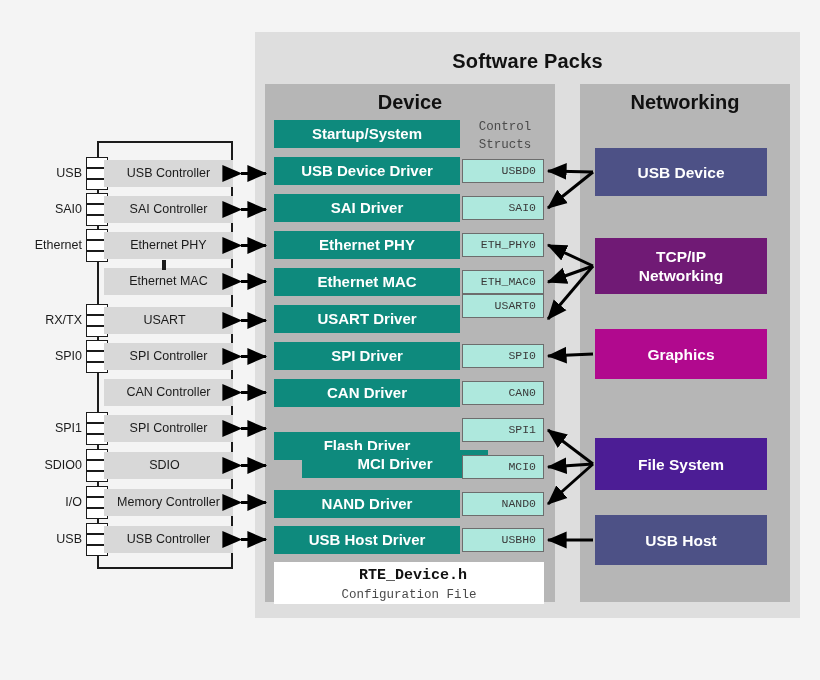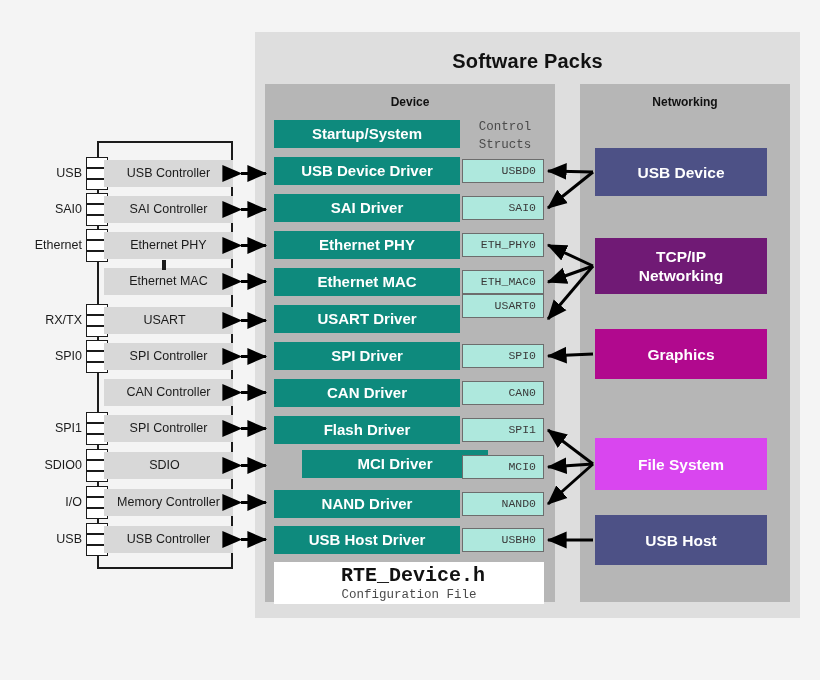--- a/index.html
+++ b/index.html
@@ -23,21 +23,21 @@
   #sw-title{
     left:255px;top:46px;width:545px;height:30px;
     font-size:20px;font-weight:bold;color:#111;
     text-align:center;line-height:30px;letter-spacing:.2px;
   }
 
   
   #device-panel{left:265px;top:84px;width:290px;height:518px;background:#b6b6b6;}
   #middleware-panel{left:580px;top:84px;width:210px;height:518px;background:#b6b6b6;}
   .col-title{
-    height:24px;font-size:12px;font-weight:bold;color:#111;
+    height:24px;font-size:20px;font-weight:bold;color:#111;
     text-align:center;line-height:24px;
   }
   #device-title{left:265px;top:90px;width:290px;}
   #middleware-title{left:580px;top:90px;width:210px;}
 
   
   #mcu-title{
     left:60px;top:88px;width:210px;height:26px;
     font-size:17px;font-weight:bold;color:#111;text-align:center;line-height:26px;
   }
@@ -87,21 +87,21 @@
   #ctrl-head{
     left:462px;top:118px;width:86px;height:36px;
     font-family:"Liberation Mono",monospace;
     font-size:12.5px;color:#4a4a4a;text-align:center;line-height:18px;
   }
   #rte-box{
     left:274px;top:562px;width:270px;height:42px;
     background:#ffffff;text-align:center;
     font-family:"Liberation Mono",monospace;padding-top:3px;
   }
-  #rte-name{font-size:20px;font-weight:bold;color:#111;line-height:21px;margin-left:8px;}
+  #rte-name{font-size:15px;font-weight:bold;color:#111;line-height:21px;margin-left:8px;}
   #rte-sub{font-size:12.5px;color:#4a4a4a;line-height:18px;}
 
   
   .mw{
     left:595px;width:172px;
     color:#ffffff;font-weight:bold;font-size:15.5px;
     display:flex;align-items:center;justify-content:center;
     text-align:center;line-height:19px;
   }
 
@@ -201,21 +201,21 @@
       <div class="abs driver" style="top: 231px;">Ethernet PHY</div>
       <div class="abs cstruct" style="top: 233px;">ETH_PHY0</div>
       <div class="abs driver" style="top: 268px;">Ethernet MAC</div>
       <div class="abs cstruct" style="top: 270px;">ETH_MAC0</div>
       <div class="abs driver" style="top: 305px;">USART Driver</div>
       <div class="abs cstruct" style="top: 294px;">USART0</div>
       <div class="abs driver" style="top: 342px;">SPI Driver</div>
       <div class="abs cstruct" style="top: 344px;">SPI0</div>
       <div class="abs driver" style="top: 379px;">CAN Driver</div>
       <div class="abs cstruct" style="top: 381px;">CAN0</div>
-      <div class="abs driver" style="top: 416px;">Flash Driver</div>
+      <div class="abs driver" style="top: 432px;">Flash Driver</div>
       <div class="abs cstruct" style="top: 418px;">SPI1</div>
       <div class="abs driver" style="top: 450px; margin-left: 28px;">MCI Driver</div>
       <div class="abs cstruct" style="top: 455px;">MCI0</div>
       <div class="abs driver" style="top: 490px;">NAND Driver</div>
       <div class="abs cstruct" style="top: 492px;">NAND0</div>
       <div class="abs driver" style="top: 526px;">USB Host Driver</div>
       <div class="abs cstruct" style="top: 528px;">USBH0</div>
     </div>
   <div id="mw-blocks">
       <div class="abs mw" style="top: 148px; height: 48px; background: rgb(77, 81, 134);">
@@ -227,21 +227,21 @@
         <div>
           <div>TCP/IP</div>
           <div>Networking</div>
         </div>
       </div>
       <div class="abs mw" style="top: 329px; height: 50px; background: rgb(177, 9, 142);">
         <div>
           <div>Graphics</div>
         </div>
       </div>
-      <div class="abs mw" style="top: 438px; height: 52px; background: #d946ef;">
+      <div class="abs mw" style="top: 438px; height: 52px; background: #4c1d95;">
         <div>
           <div>File System</div>
         </div>
       </div>
       <div class="abs mw" style="top: 515px; height: 50px; background: rgb(77, 81, 134);">
         <div>
           <div>USB Host</div>
         </div>
       </div>
     </div>

